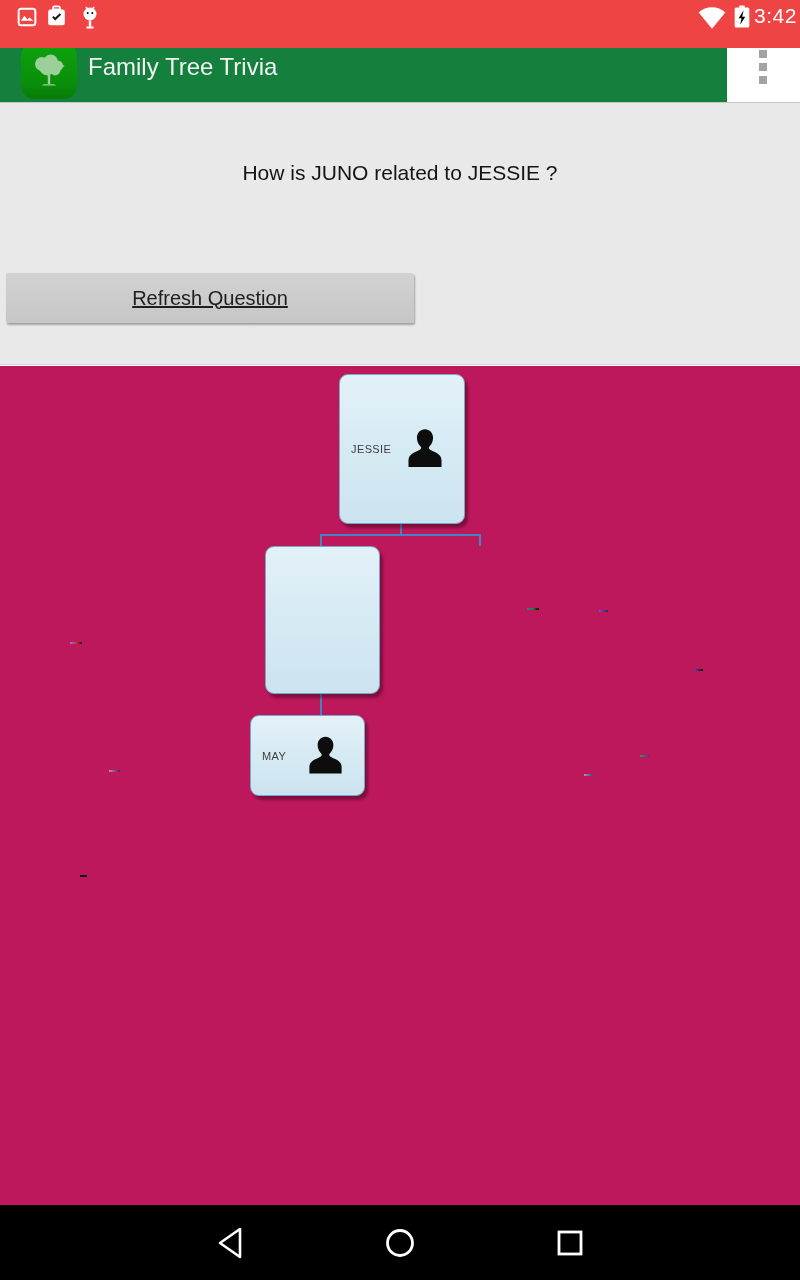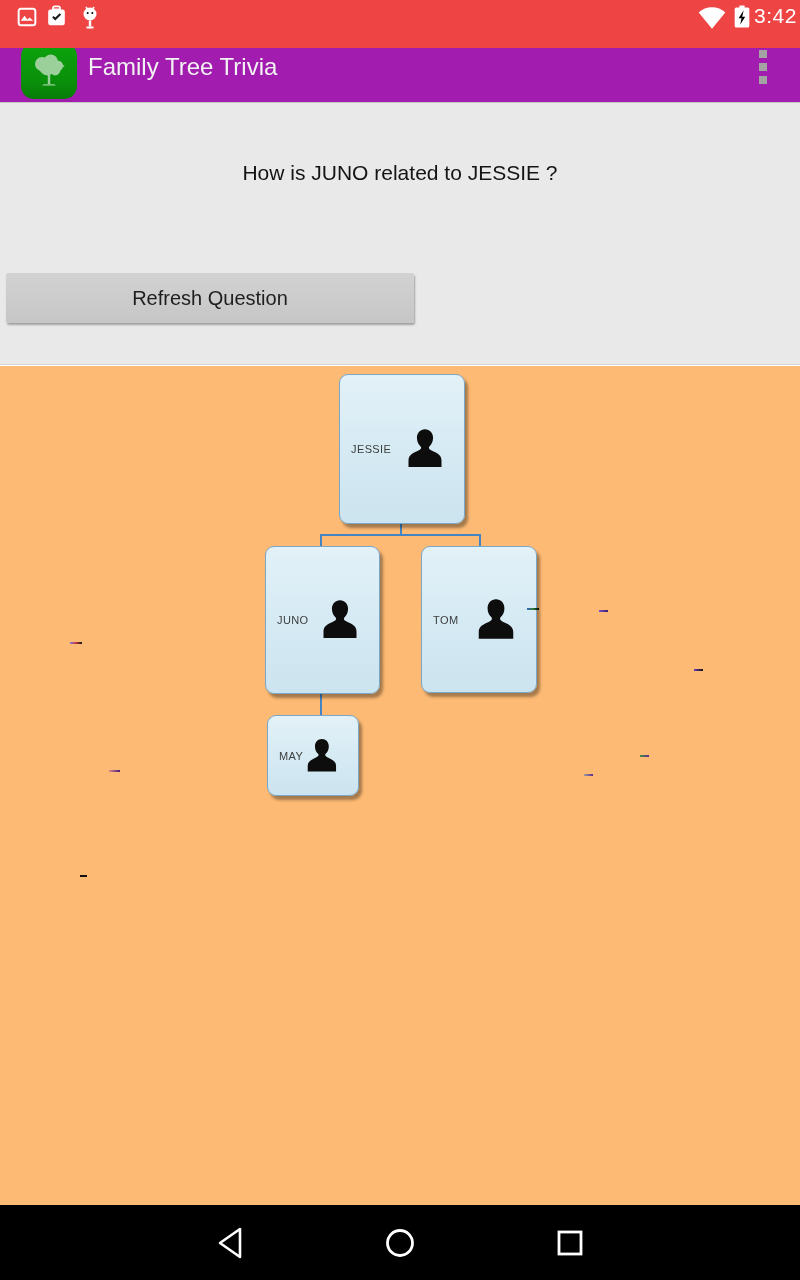--- a/index.html
+++ b/index.html
@@ -4,38 +4,38 @@
 <style>
   * { margin:0; padding:0; box-sizing:border-box; }
   html,body { width:800px; height:1280px; background:#fff; font-family:"Liberation Sans", sans-serif; position:relative; overflow:hidden; }
 
   
   .status-bar { position:absolute; left:0; top:0; width:800px; height:48px; background:#ef4444; z-index:30; }
   .sb-icon { position:absolute; }
   .sb-time { position:absolute; left:754px; top:4px; color:#fff; font-size:21px; font-weight:500; letter-spacing:0.5px; }
 
   
-  .app-bar { position:absolute; left:0; top:32px; width:800px; height:70px; background:#a21caf; z-index:25; }
+  .app-bar { position:absolute; left:0; top:32px; width:727px; height:70px; background:#15803d; z-index:25; }
   .app-icon { position:absolute; left:21px; top:11px; width:56px; height:56px; border-radius:13px;
               background:linear-gradient(180deg,#0ca30c 0%,#0a8f0a 70%,#077c07 100%); display:flex; align-items:center; justify-content:center; }
   .app-title { position:absolute; left:88px; top:0; height:70px; display:flex; align-items:center; color:#f2f2f2; font-size:24px; }
   .overflow-btn { position:absolute; left:741px; top:13px; width:44px; height:44px; display:flex; flex-direction:column; align-items:center; justify-content:center; gap:5px; cursor:pointer; }
   .overflow-btn .dot { width:8px; height:8px; background:#a3a3a3; }
 
   
   .q-panel { position:absolute; left:0; top:102px; width:800px; height:263px; background:#e9e9e9; border-top:1px solid #c6c6c6; border-bottom:1px solid #d6d6d6; }
   .q-text { position:absolute; left:0; top:58px; width:800px; text-align:center; font-size:21px; color:#141414; }
   .q-btn { position:absolute; top:170px; height:50px; background:linear-gradient(180deg,#d2d2d2,#c6c6c6);
            border:none; border-radius:2px; font-family:"Liberation Sans", sans-serif; font-size:20px; color:#1e1e1e;
            box-shadow:1px 2px 2px rgba(0,0,0,0.30); cursor:pointer; }
-  .q-btn.left  { left:6px;  width:408px; }
+  .q-btn.left  { left:6px;  width:408px;text-decoration:underline; }
   .q-btn.right { left:424px; width:370px; }
 
   
-  .tree-area { position:absolute; left:0; top:366px; width:800px; height:839px; background:#fdba74; }
+  .tree-area { position:absolute; left:0; top:366px; width:800px; height:839px; background:#be185d; }
   .card { position:absolute; border:1px solid #79a7ca; border-radius:9px;
           background:linear-gradient(180deg,#e3f1f8 0%,#d7ebf4 45%,#cce4ef 100%);
           box-shadow:3px 4px 3px rgba(0,0,0,0.35); display:flex; flex-direction:column; justify-content:space-evenly; cursor:pointer; }
   .member-row { display:flex; align-items:center; }
   .member-label { margin-left:11px; font-size:11px; letter-spacing:0.4px; color:#3d3d3d; }
   .person-icon { margin-left:auto; margin-right:17px; }
   .connector { position:absolute; background:#4484c4; }
   .artifact { position:absolute; height:2px; }
 
   
@@ -114,38 +114,24 @@
   <div class="card" style="left:339px;top:8px;width:126px;height:150px">
     <div class="member-row">
       <span class="member-label">JESSIE</span>
       <svg class="person-icon" width="44" height="48" viewBox="0 0 24 24">
         <path fill="#0d0d0d" d="M12 1.2c-2.6 0-4.4 2-4.4 4.7 0 1.9.8 3.7 2 4.7.3.3.4.9.1 1.3-.3.5-1.1 1-2.4 1.5C4.8 14.5 3 15.7 3 18.2v3.6h18v-3.6c0-2.5-1.8-3.7-4.3-4.8-1.3-.5-2.1-1-2.4-1.5-.3-.4-.2-1 .1-1.3 1.2-1 2-2.8 2-4.7 0-2.7-1.8-4.7-4.4-4.7z"></path>
       </svg>
     </div>
   </div>
 
   <div class="card" style="left:265px;top:180px;width:115px;height:148px">
-    <div class="member-row">
-      <span class="member-label">JUNO</span>
-      <svg class="person-icon" width="44" height="48" viewBox="0 0 24 24">
-        <path fill="#0d0d0d" d="M12 1.2c-2.6 0-4.4 2-4.4 4.7 0 1.9.8 3.7 2 4.7.3.3.4.9.1 1.3-.3.5-1.1 1-2.4 1.5C4.8 14.5 3 15.7 3 18.2v3.6h18v-3.6c0-2.5-1.8-3.7-4.3-4.8-1.3-.5-2.1-1-2.4-1.5-.3-.4-.2-1 .1-1.3 1.2-1 2-2.8 2-4.7 0-2.7-1.8-4.7-4.4-4.7z"></path>
-      </svg>
-    </div>
   </div>
 
-  <div class="card" style="left:421px;top:180px;width:116px;height:147px">
-    <div class="member-row">
-      <span class="member-label">TOM</span>
-      <svg class="person-icon" width="46" height="50" viewBox="0 0 24 24">
-        <path fill="#0d0d0d" d="M12 1.2c-2.6 0-4.4 2-4.4 4.7 0 1.9.8 3.7 2 4.7.3.3.4.9.1 1.3-.3.5-1.1 1-2.4 1.5C4.8 14.5 3 15.7 3 18.2v3.6h18v-3.6c0-2.5-1.8-3.7-4.3-4.8-1.3-.5-2.1-1-2.4-1.5-.3-.4-.2-1 .1-1.3 1.2-1 2-2.8 2-4.7 0-2.7-1.8-4.7-4.4-4.7z"></path>
-      </svg>
-    </div>
-  </div>
 
-  <div class="card" style="left:267px;top:349px;width:92px;height:81px">
+  <div class="card" style="left:250px;top:349px;width:115px;height:81px">
     <div class="member-row">
       <span class="member-label">MAY</span>
       <svg class="person-icon" width="43" height="48" viewBox="0 0 24 24">
         <path fill="#0d0d0d" d="M12 1.2c-2.6 0-4.4 2-4.4 4.7 0 1.9.8 3.7 2 4.7.3.3.4.9.1 1.3-.3.5-1.1 1-2.4 1.5C4.8 14.5 3 15.7 3 18.2v3.6h18v-3.6c0-2.5-1.8-3.7-4.3-4.8-1.3-.5-2.1-1-2.4-1.5-.3-.4-.2-1 .1-1.3 1.2-1 2-2.8 2-4.7 0-2.7-1.8-4.7-4.4-4.7z"></path>
       </svg>
     </div>
   </div>
 
   <div class="artifact" style="left:70px;top:276px;width:12px;background:linear-gradient(90deg,#8a7ae0 0%,#c23b3b 50%,#151515 100%)"></div>
   <div class="artifact" style="left:527px;top:242px;width:12px;background:linear-gradient(90deg,#3a66c9 0%,#2e7d32 50%,#000 100%)"></div>

